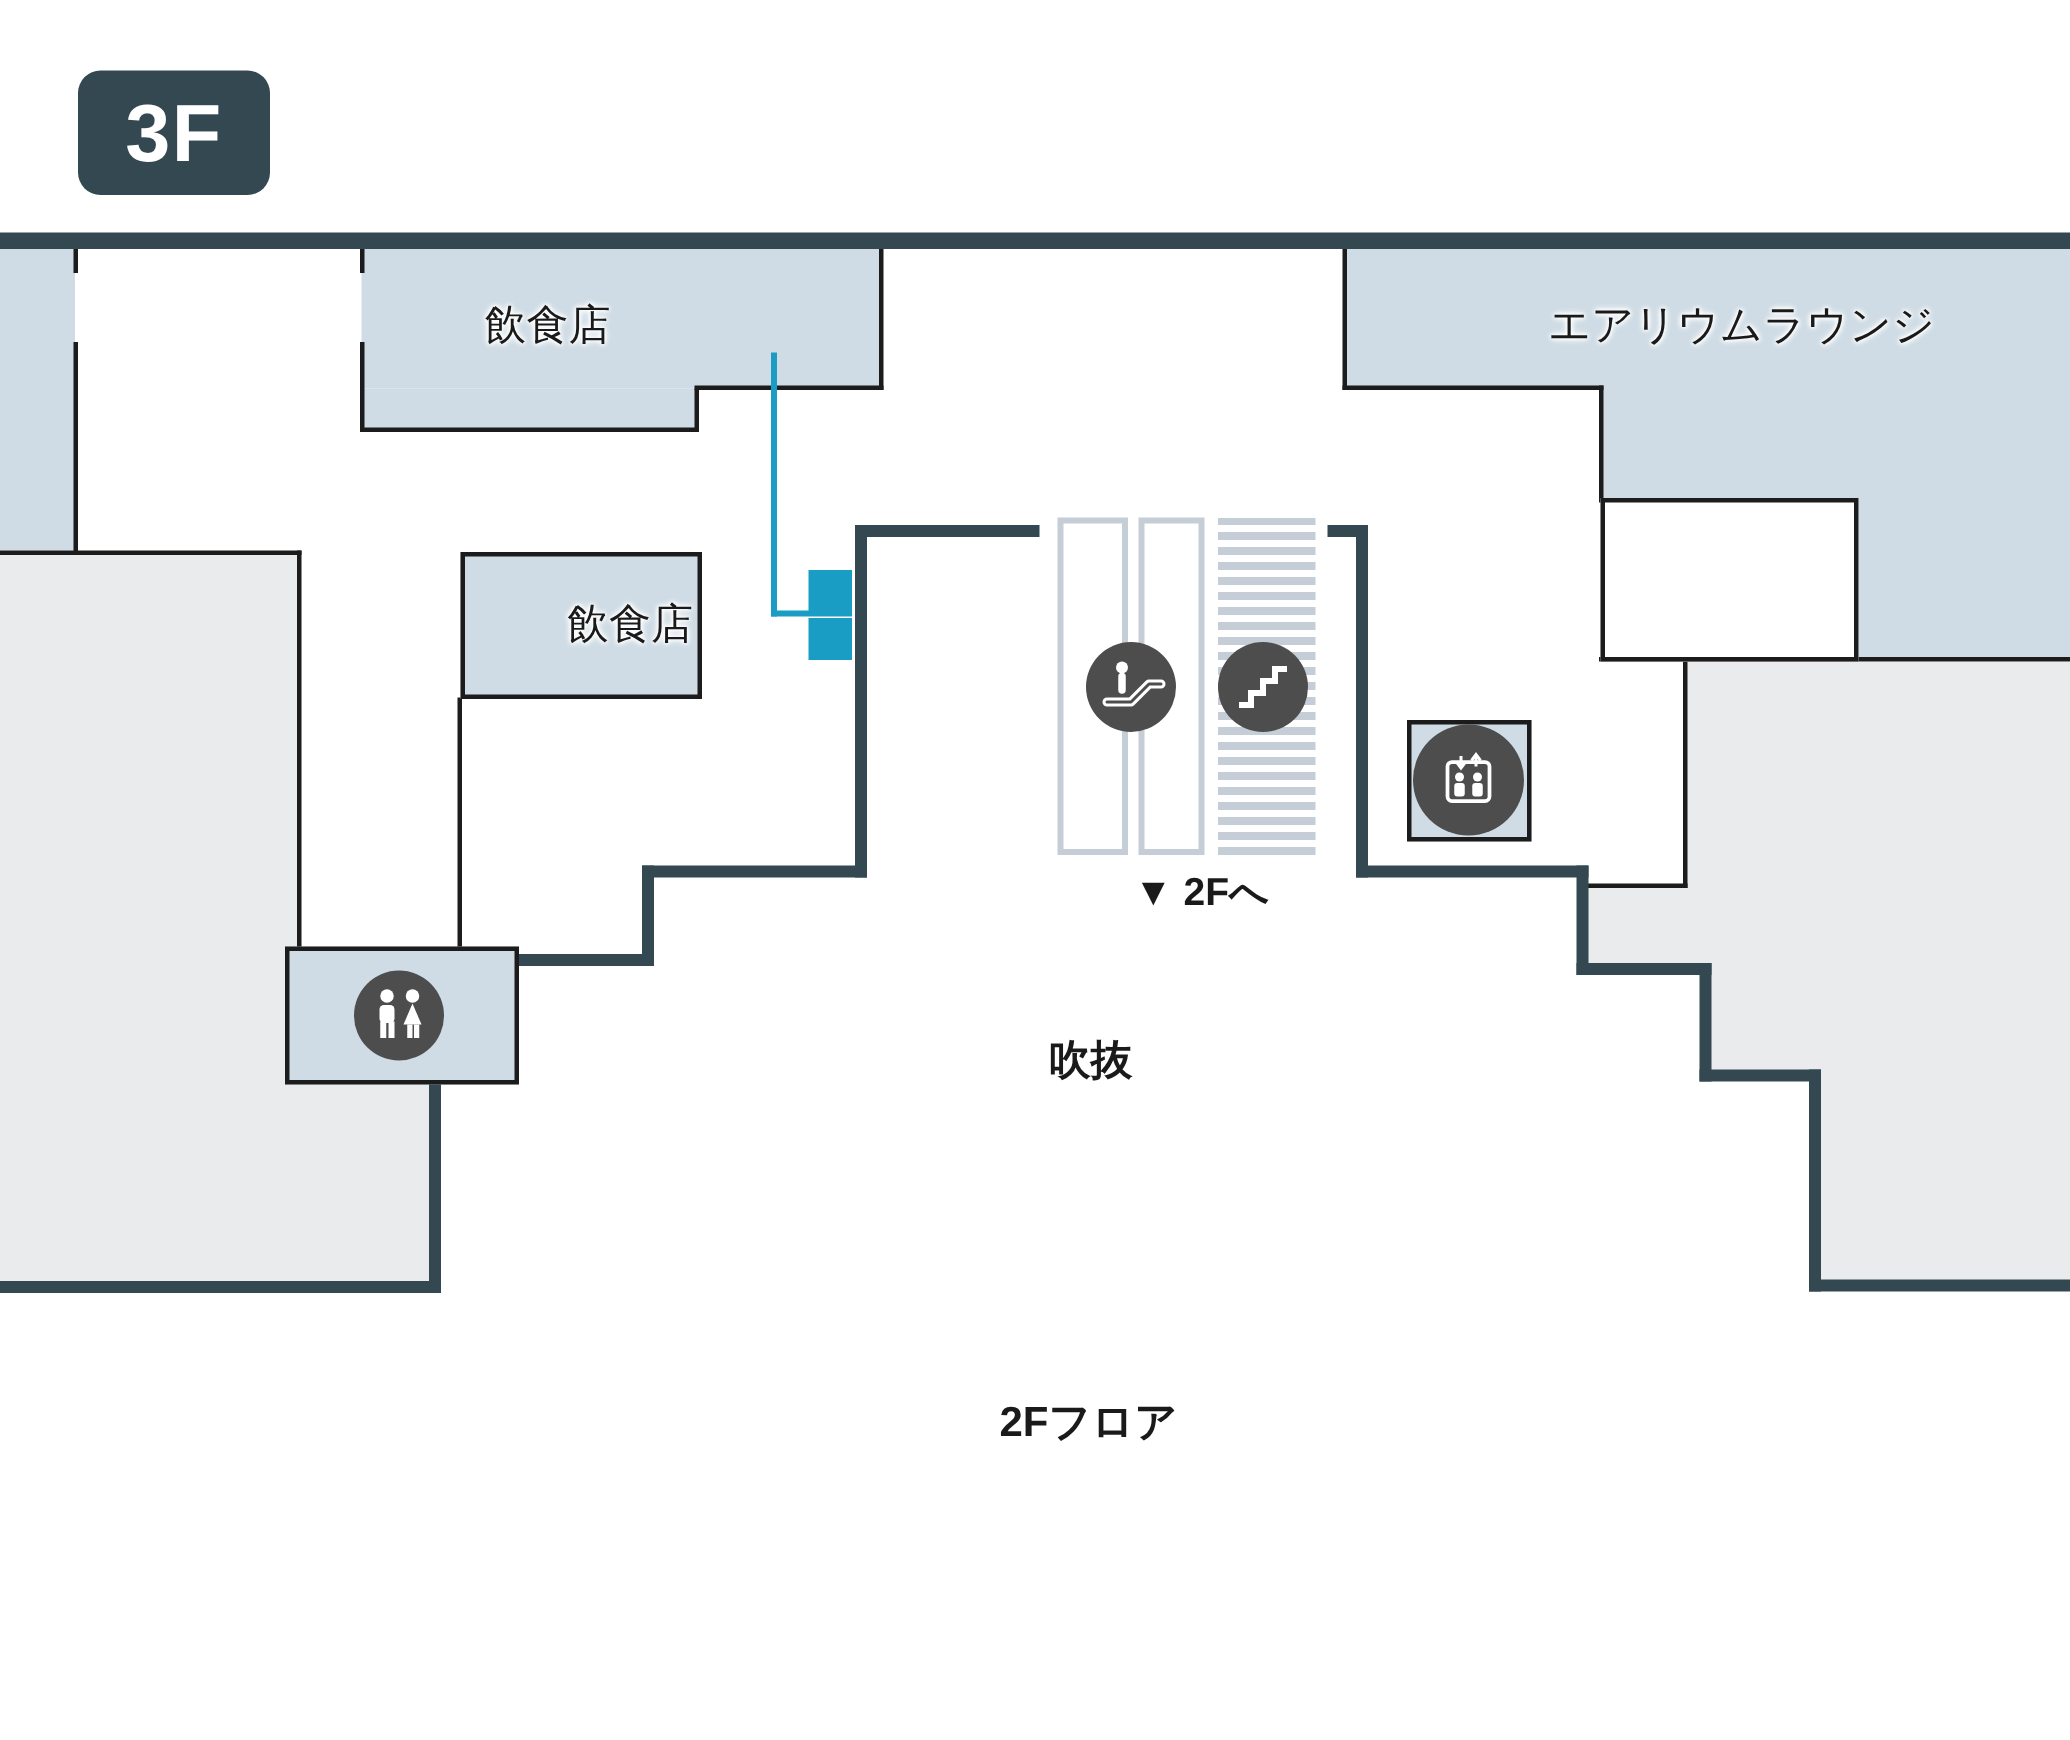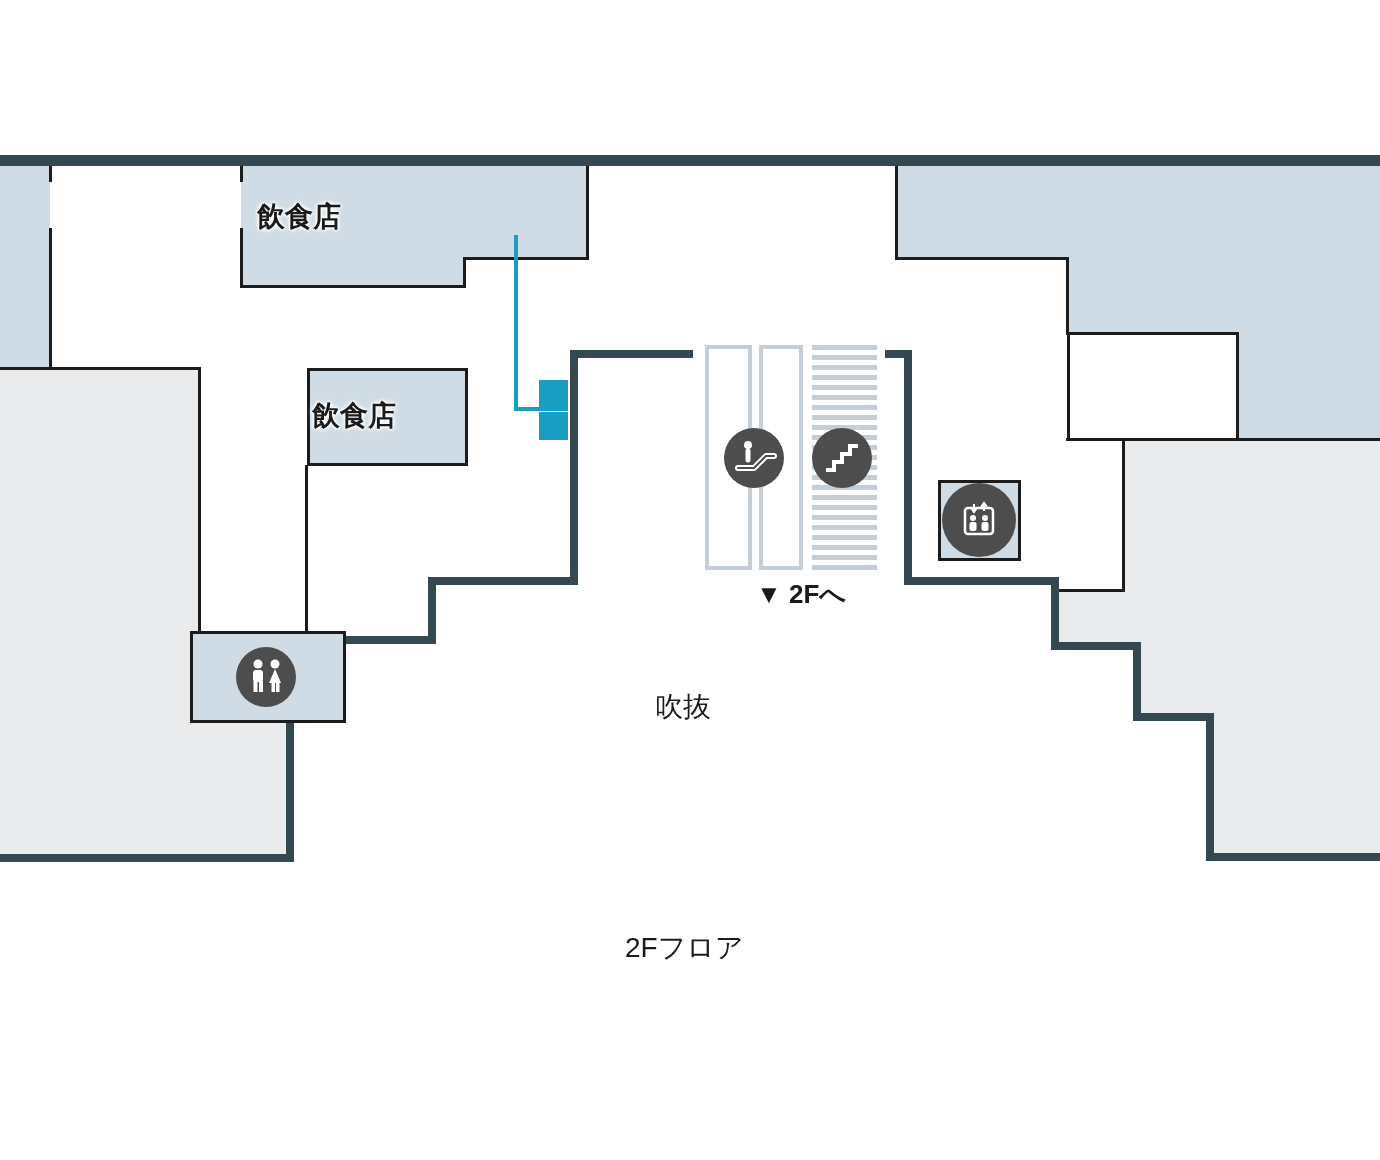--- a/index.html
+++ b/index.html
@@ -7,27 +7,27 @@
     position:relative;width:1380px;height:1160px;overflow:hidden;background:#ffffff;
     font-family:"Liberation Sans","DejaVu Sans",sans-serif;
   }
   .abs{position:absolute;}
   .wall{position:absolute;background:#334851;}
   .thin{position:absolute;background:#1c1c1c;}
   .blue{position:absolute;background:#cfdce5;}
   .gray{position:absolute;background:#eaebec;}
   .teal{position:absolute;background:#1a9dc5;}
   .roomlabel{
-    position:absolute;color:#1a1a1a;font-size:28px;font-weight:bold;
-    text-align:left;line-height:30px;white-space:nowrap;
+    position:absolute;color:#1a1a1a;font-size:28px;font-weight:normal;
+    text-align:right;line-height:30px;white-space:nowrap;
     text-shadow:0 0 3px #fff,0 0 3px #fff,0 0 5px #fff,0 0 5px #fff;
   }
   .plainlabel{
-    position:absolute;color:#1a1a1a;font-size:28px;font-weight:400;
-    text-align:left;line-height:30px;white-space:nowrap;
+    position:absolute;color:#1a1a1a;font-size:28px;font-weight:700;
+    text-align:right;line-height:30px;white-space:nowrap;
   }
   #floor-badge{
     position:absolute;left:52px;top:47px;width:128px;height:83px;background:#334851;
     border-radius:15px;color:#fff;font-size:54px;font-weight:bold;display:flex;
     align-items:center;justify-content:center;letter-spacing:1px;
   }
   #callout-label{
     position:absolute;left:413px;top:185px;width:210px;height:50px;background:#1a9dc5;
     border-radius:9px;color:#ffffff;font-size:26px;font-weight:500;display:flex;
     align-items:center;justify-content:center;white-space:nowrap;
@@ -45,20 +45,21 @@
   #to2f-label{
     position:absolute;left:756px;top:577px;color:#1a1a1a;font-size:26px;font-weight:bold;
     white-space:nowrap;
   }
 </style>
 </head>
 <body>
 
 <div id="stage">
 
+  <div id="floor-badge">3F</div>
 
   <div class="blue" style="left:0;top:166px;width:50px;height:201px;"></div>
 
   <div class="blue" style="left:241px;top:166px;width:347px;height:93px;"></div>
   <div class="blue" style="left:241px;top:259px;width:224px;height:28px;"></div>
 
   <div class="blue" style="left:896px;top:166px;width:484px;height:92px;"></div>
   <div class="blue" style="left:1067px;top:258px;width:313px;height:182px;"></div>
 
   <div class="gray" style="left:0;top:368px;width:290px;height:490px;
@@ -153,18 +154,19 @@
       <rect x="-12.5" y="4" width="4" height="11" fill="#fff"></rect>
       <rect x="-7" y="4" width="4" height="11" fill="#fff"></rect>
       <circle cx="9" cy="-13" r="4.5" fill="#fff"></circle>
       <path d="M 9 -8 L 15 6 L 3 6 Z" fill="#fff"></path>
       <rect x="5.5" y="6" width="3.5" height="9" fill="#fff"></rect>
       <rect x="10" y="6" width="3.5" height="9" fill="#fff"></rect>
     </svg>
   </div>
 
   <div class="roomlabel" style="left:257px;top:202px;width:150px;">飲食店</div>
+  <div class="roomlabel" style="left:990px;top:202px;width:300px;">エアリウムラウンジ</div>
   <div class="roomlabel" style="left:312px;top:401px;width:150px;">飲食店</div>
   <div id="to2f-label">▼ 2Fへ</div>
   <div class="plainlabel" style="left:655px;top:692px;width:100px;">吹抜</div>
   <div class="plainlabel" style="left:625px;top:933px;width:160px;">2Fフロア</div>
 
 </div>
 
 </body></html>

